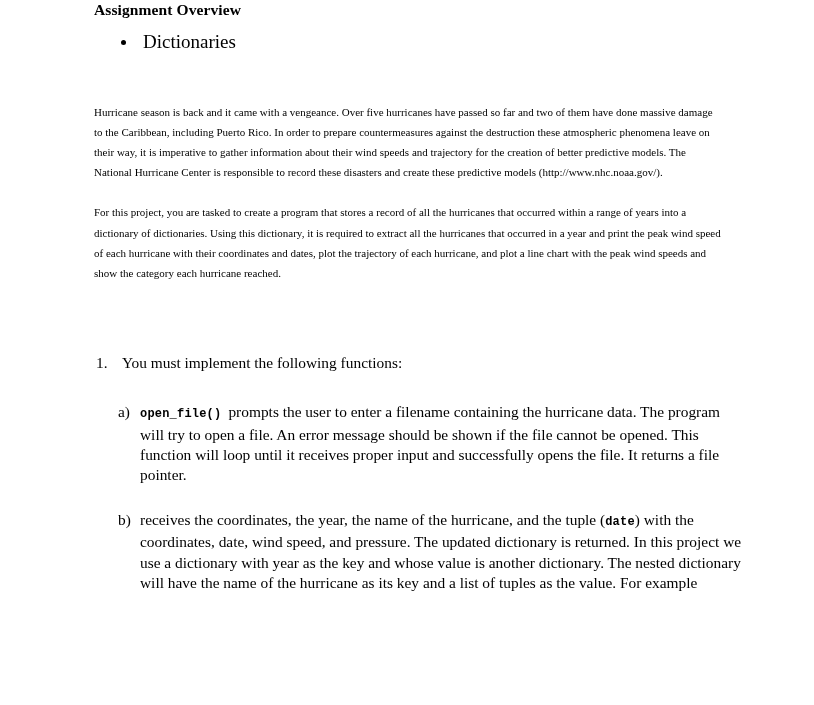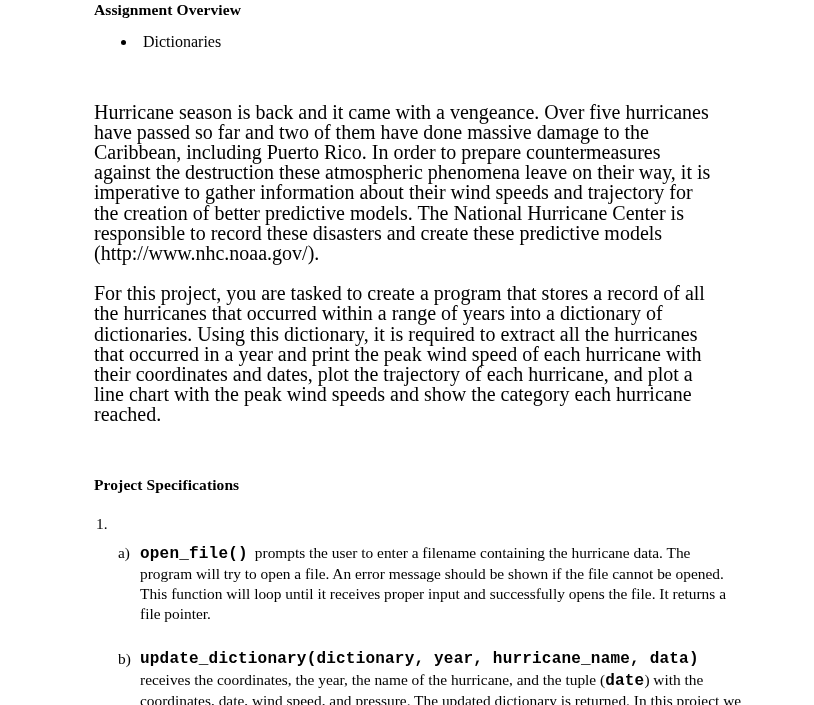--- a/index.html
+++ b/index.html
@@ -41,40 +41,40 @@
     padding: 0;
     line-height: 19px;
     letter-spacing: 0.1px;
   }
 
   .heading-overview { margin-top: 3px; }
   .heading-background { margin-top: 0; }
   .heading-specs { margin-top: 0; }
 
   p.para {
-    font-size: 20px;
+    font-size: 11px;
     line-height: 20.2px;
     margin: 0;
     padding: 0;
     text-align: left;
   }
 
   .gap-sm { height: 13px; }
   .gap-md { height: 20px; }
   .gap-xl { height: 36px; }
 
   ul.bullets {
     list-style: none;
     margin: 0;
     padding: 0;
   }
   ul.bullets li {
     position: relative;
     padding-left: 49px;
-    font-size: 16px;
+    font-size: 19px;
     line-height: 20.6px;
   }
   ul.bullets li .bullet-dot {
     position: absolute;
     left: 27px;
     top: 8px;
     width: 5px;
     height: 5px;
     background: #000;
     border-radius: 50%;
@@ -107,21 +107,21 @@
   .letteritem .marker {
     position: absolute;
     left: 0px;
     top: 0;
     font-size: 15.4px;
   }
 
   code.mono {
     font-family: "Liberation Mono", "DejaVu Sans Mono", monospace;
     font-weight: bold;
-    font-size: 16px;
+    font-size: 12px;
     letter-spacing: 0.2px;
     white-space: pre;
   }
 
   .sig-line {
     display: block;
     margin-bottom: 0px;
   }
 
   .spacer-inline { display: inline-block; width: 7px; }
@@ -150,39 +150,39 @@
 
     <p class="para">Hurricane season is back and it came with a vengeance. Over five hurricanes have passed so far and two of them have done massive damage to the Caribbean, including Puerto Rico. In order to prepare countermeasures against the destruction these atmospheric phenomena leave on their way, it is imperative to gather information about their wind speeds and trajectory for the creation of better predictive models. The National Hurricane Center is responsible to record these disasters and create these predictive models (http://www.nhc.noaa.gov/).</p>
 
     <div class="gap-md"></div>
 
     <p class="para">For this project, you are tasked to create a program that stores a record of all the hurricanes that occurred within a range of years into a dictionary of dictionaries. Using this dictionary, it is required to extract all the hurricanes that occurred in a year and print the peak wind speed of each hurricane with their coordinates and dates, plot the trajectory of each hurricane, and plot a line chart with the peak wind speeds and show the category each hurricane reached.</p>
 
     <div class="gap-xl"></div>
     <div style="height:14px"></div>
 
-    <h2 class="heading heading-specs">Project Specifications</h2>
 
     <div class="gap-md"></div>
 
     <div class="numitem">
       <span class="marker">1.</span>
+      <span>You must implement the following functions:</span>
     </div>
 
     <div class="gap-md"></div>
     <div style="height:9px"></div>
 
     <div class="letteritem">
       <span class="marker">a)</span>
       <code class="mono">open_file()</code><span class="spacer-inline"></span><span>prompts the user to enter a filename containing the hurricane data. The program will try to open a file. An error message should be shown if the file cannot be opened. This function will loop until it receives proper input and successfully opens the file. It returns a file pointer.</span>
     </div>
 
     <div class="gap-md"></div>
     <div style="height:5px"></div>
 
     <div class="letteritem">
       <span class="marker">b)</span>
-      <code class="mono sig-line">update_dictionary(dictionary, year, hurricane_name, data)</code><span>receives the coordinates, the year, the name of the hurricane, and the tuple (</span><code class="mono">date</code><span>) with the coordinates, date, wind speed, and pressure. The updated dictionary is returned.</span>
+      <span>receives the coordinates, the year, the name of the hurricane, and the tuple (</span><code class="mono">date</code><span>) with the coordinates, date, wind speed, and pressure. The updated dictionary is returned.</span>
       <span>In this project we use a dictionary with year as the key and whose value is another dictionary. The nested dictionary will have the name of the hurricane as its key and a list of tuples as the value. For example</span>
     </div>
 
   </div>
 </div>
 
 </body></html>

